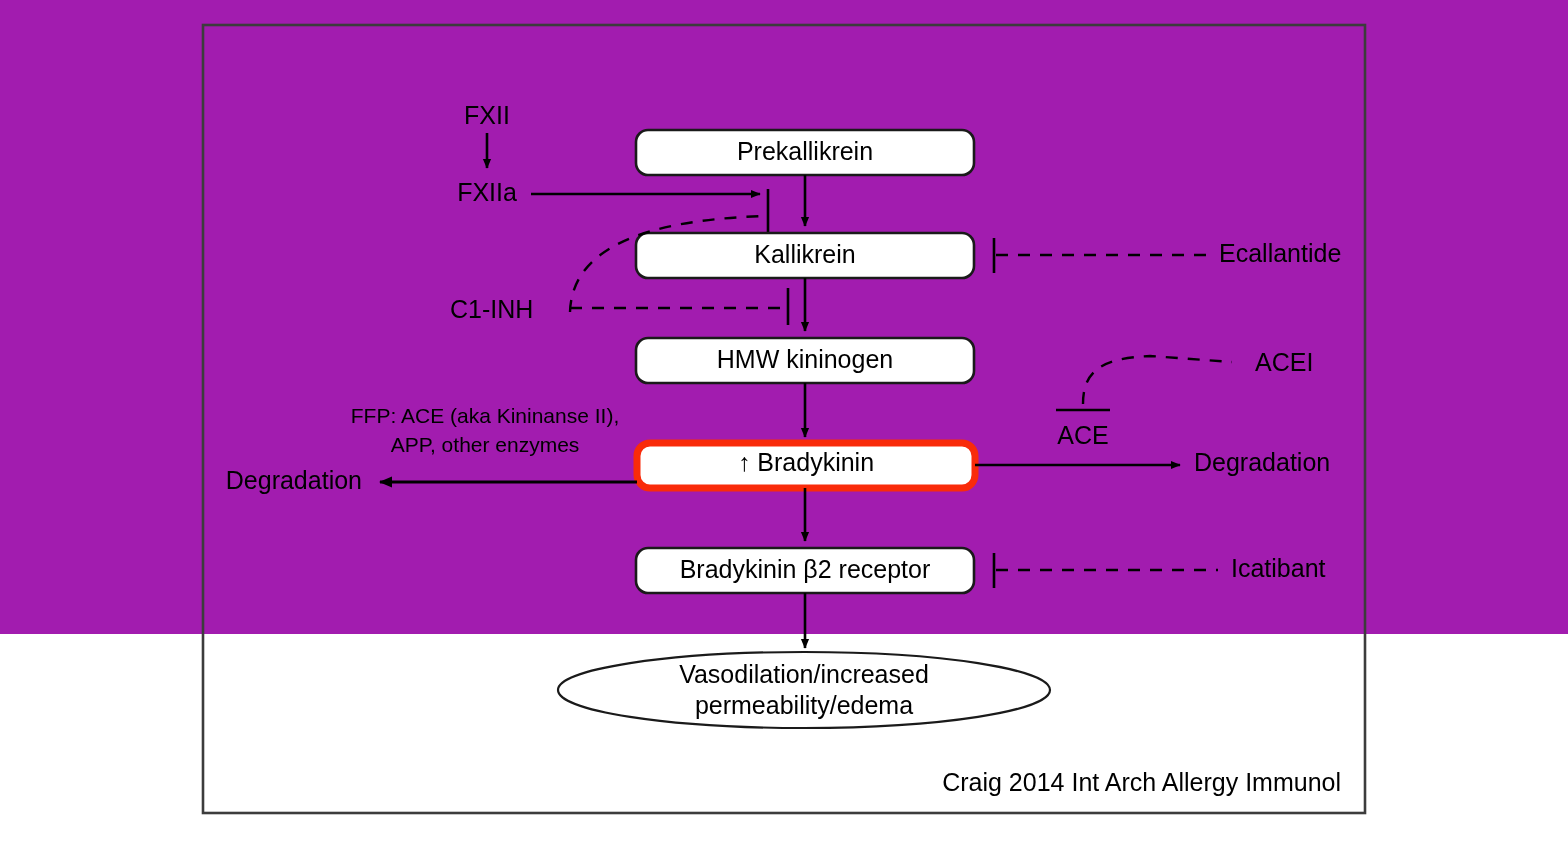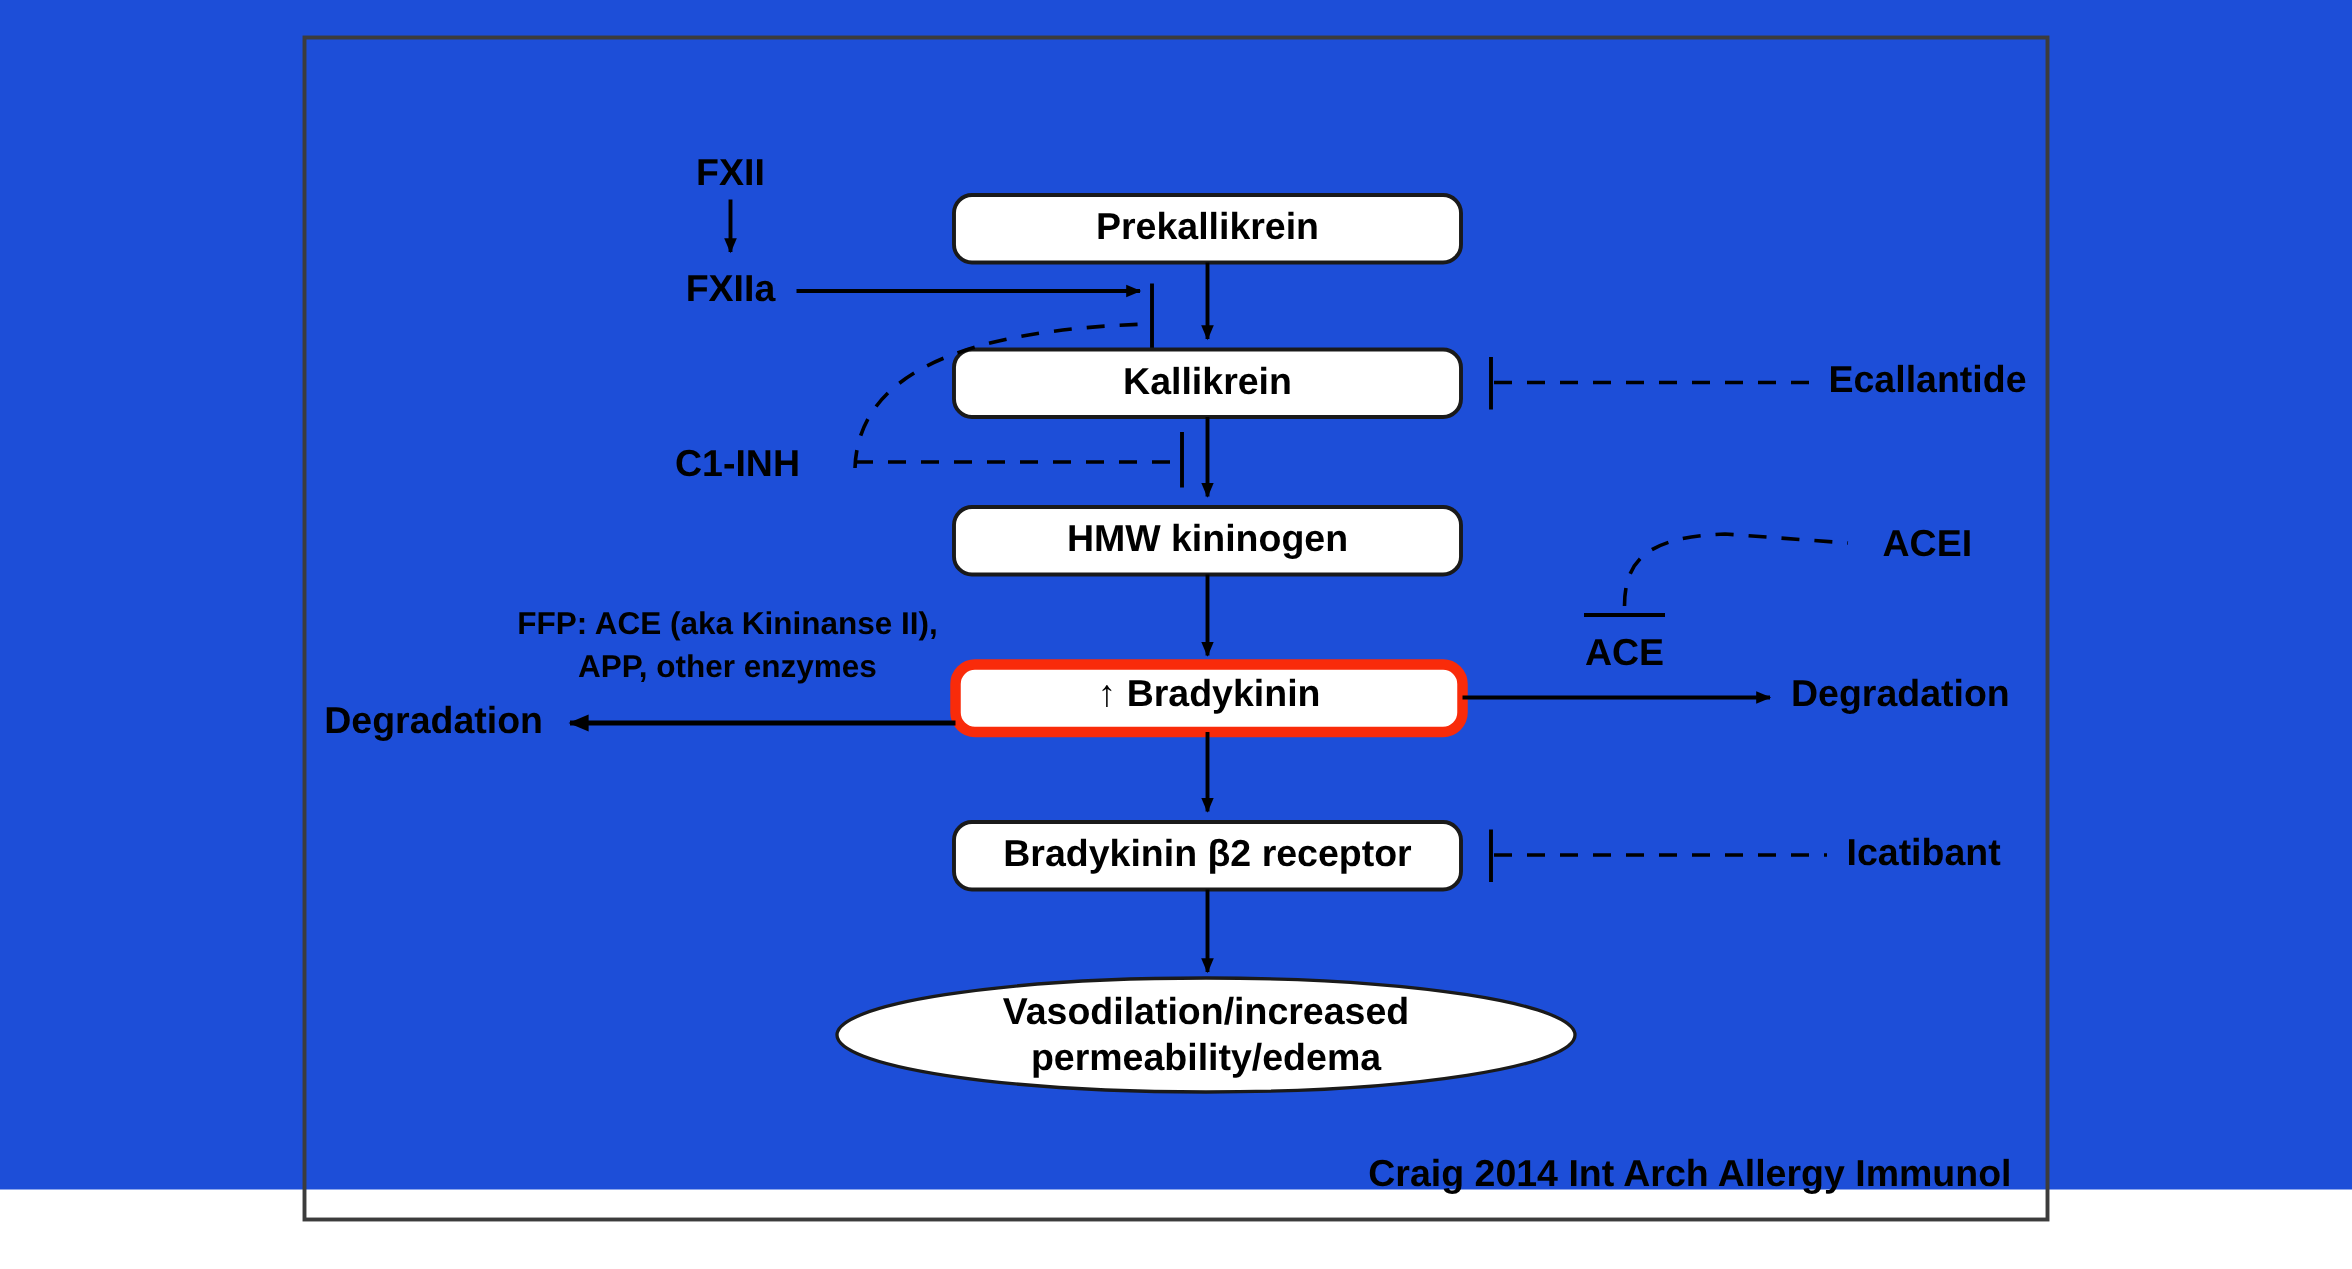--- a/index.html
+++ b/index.html
@@ -10,23 +10,22 @@
   }
   body {
     width: 1568px;
     height: 846px;
     font-family: "Liberation Sans", sans-serif;
     overflow: hidden;
   }
   #stage {
     position: relative;
     width: 1568px;
-    height: 793px;
-    background: #1d4ed8;
-    font-weight: bold;
+    height: 634px;
+    background: #a21caf;
   }
   #diagram-svg {
     position: absolute;
     left: 0;
     top: 0;
     width: 1568px;
     height: 846px;
     display: block;
   }
   .node-text {

